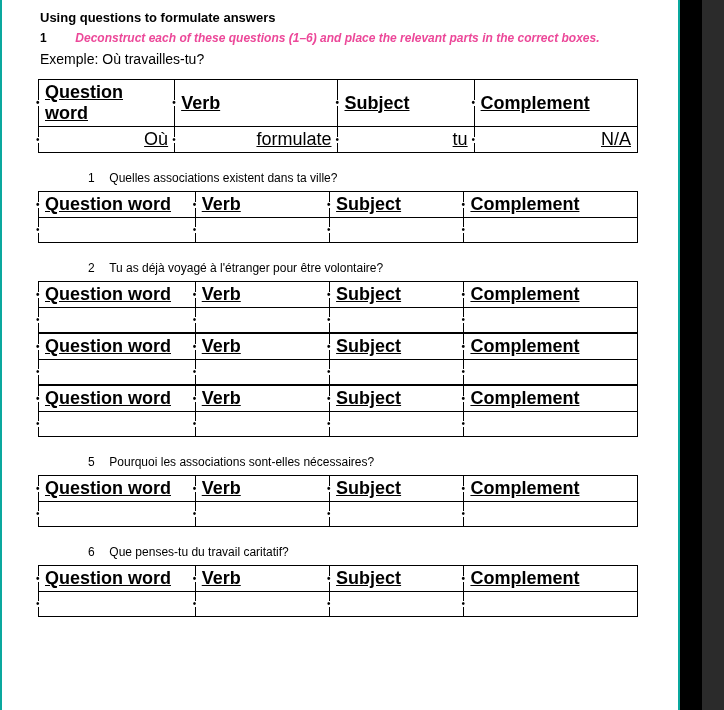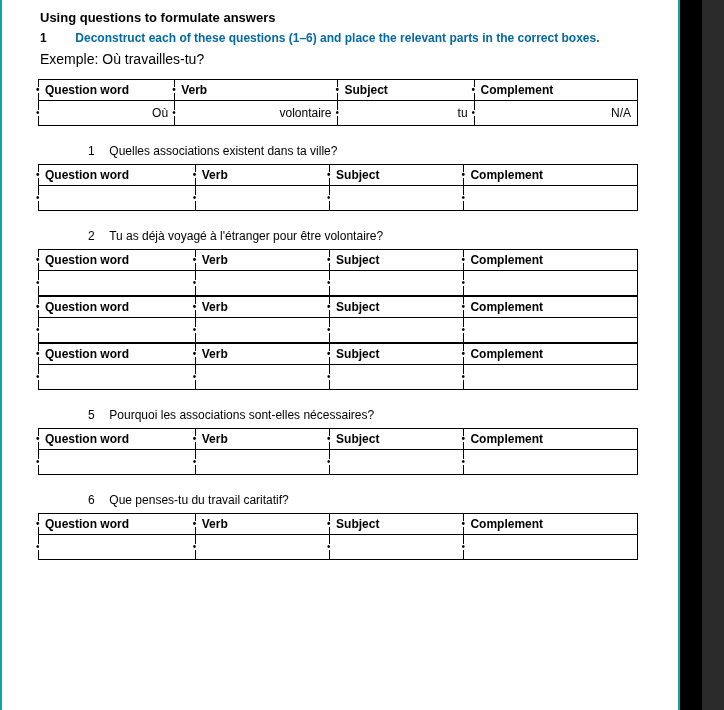--- a/index.html
+++ b/index.html
@@ -35,36 +35,37 @@
     margin:0 0 6px 0;
     font-size:13px;
     font-weight:bold;
   }
   .instr{
     font-size:12px;
     font-weight:bold;
     margin:2px 0 6px 0;
   }
   .instr .num{color:#000; font-weight:bold; display:inline-block; width:32px;}
-  .instr .txt{color:#0369a1;}
+  .instr .txt{color:#ec4899;font-style:italic;}
   .example{
     font-size:14px;
     margin:0 0 12px 0;
   }
   .qline{
     font-size:12px;
     margin:18px 0 6px 48px;
   }
   .qline .n{display:inline-block; width:18px;}
   table.grid{
     border-collapse:collapse;
     width:100%;
     table-layout:fixed;
-    font-size:12px;
+    font-size:18px;
     margin-left:-2px;
+    text-decoration:underline;
   }
   table.grid td{
     border:1px solid #000;
     padding:2px 6px;
     height:16px;
     vertical-align:middle;
     position:relative;
   }
   table.grid tr.hdr td{
     font-weight:bold;
@@ -134,21 +135,21 @@
         </colgroup>
       <tbody>
           <tr class="hdr">
         <td class="bul rb">Question word</td>
         <td class="bul">Verb</td>
         <td class="bul">Subject</td>
         <td class="bul">Complement</td>
       </tr>
       <tr class="data">
         <td class="bul">Où</td>
-        <td class="bul">volontaire</td>
+        <td class="bul">formulate</td>
         <td class="bul">tu</td>
         <td class="bul">N/A</td>
       </tr>
     </tbody>
       </table>
 
     <div class="qline">
       <span class="n">1</span>
       <span>Quelles associations existent dans ta ville?</span>
     </div>

